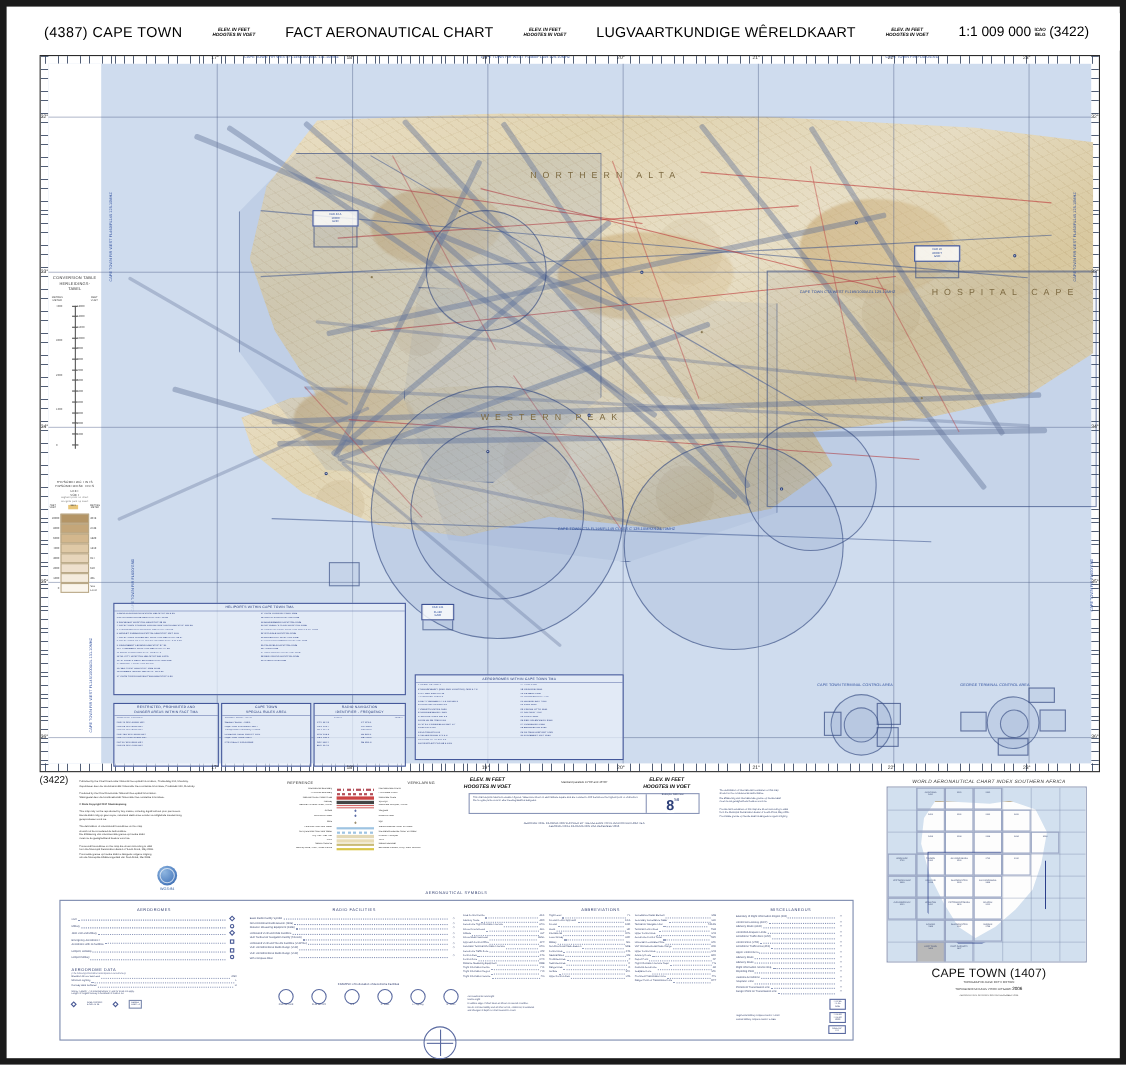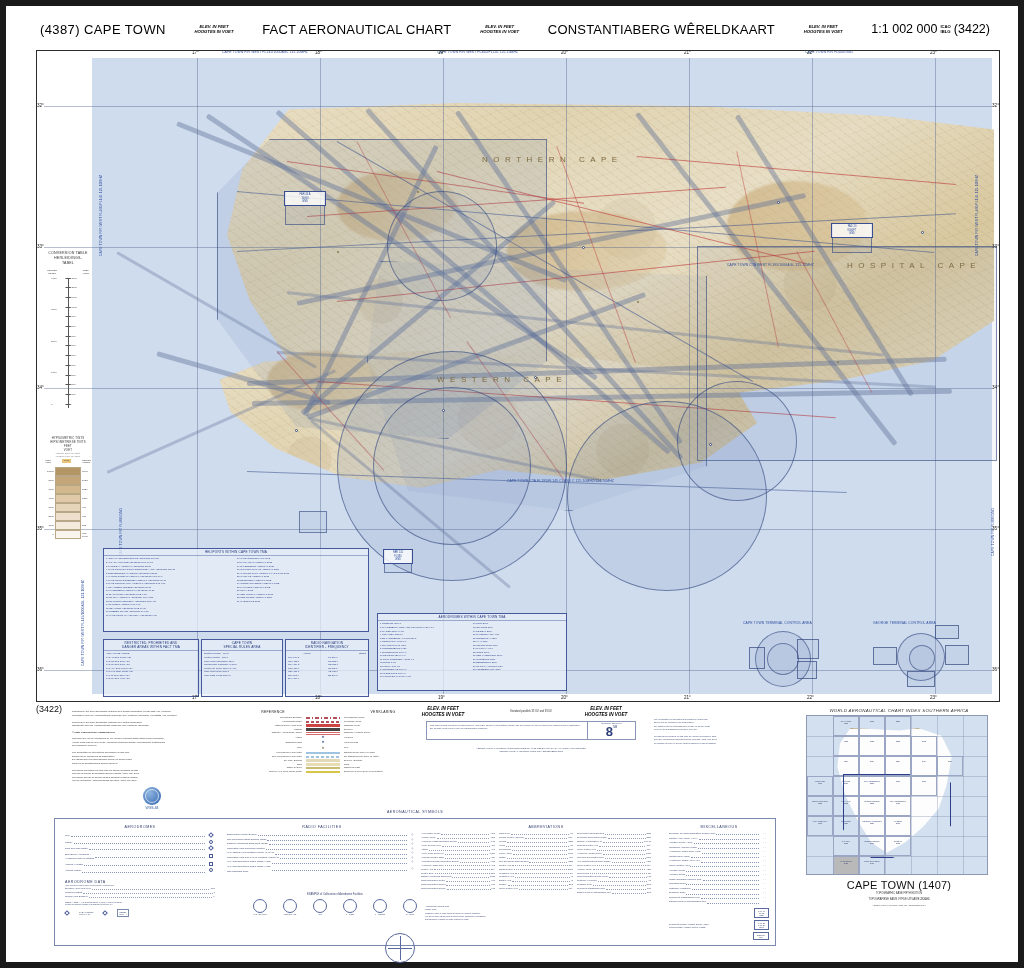--- a/index.html
+++ b/index.html
@@ -223,29 +223,29 @@
         <div>HOOGTES IN VOET</div>
     </div>
     <div class="sp"></div>
     <div class="t-main">FACT AERONAUTICAL CHART</div>
     <div class="sp"></div>
     <div class="t-elev">
       <div>ELEV. IN FEET</div>
         <div>HOOGTES IN VOET</div>
     </div>
     <div class="sp"></div>
-    <div class="t-main">CONSTANTIABERG WÊRELDKAART</div>
+    <div class="t-main">LUGVAARTKUNDIGE WÊRELDKAART</div>
     <div class="sp"></div>
     <div class="t-elev">
       <div>ELEV. IN FEET</div>
         <div>HOOGTES IN VOET</div>
     </div>
     <div class="sp"></div>
     <div style="display:flex;align-items:center;gap:3px;margin-right:28px;">
-      <span class="t-scale">1:1 002 000</span>
+      <span class="t-scale">1:1 009 000</span>
       <span class="t-icao">
         <span style="display:block">ICAO</span>
         <span style="display:block">IBLG</span>
       </span>
       <span class="t-scale">(3422)</span>
     </div>
   </div>
 
   <div id="map-frame">
     <div id="map-inner">
@@ -340,23 +340,23 @@
       <div class="mapbox" style="left:247px;top:140px;width:42px;">
         FAR 46 A<br>10000<br>GND
       </div>
       <div class="mapbox" style="left:794px;top:172px;width:42px;">
         FAD 20<br>8000FT<br>GND
       </div>
       <div class="mapbox" style="left:346px;top:498px;width:30px;">
         FAR 141<br>FL380<br>GND
       </div>
 
-      <div class="prov-label" style="left:445px;top:104px;">NORTHERN CAPE</div>
+      <div class="prov-label" style="left:445px;top:104px;">NORTHERN ALTA</div>
       <div class="prov-label" style="left:810px;top:210px;">HOSPITAL CAPE</div>
-      <div class="prov-label" style="left:400px;top:324px;">WESTERN CAPE</div>
+      <div class="prov-label" style="left:400px;top:324px;">WESTERN PEAK</div>
 
       <div class="fir-label" style="left:185px;top:-1px;">CAPE TOWN FIR WEST FL145/1000AGL 131.10MHZ</div>
       <div class="fir-label" style="left:400px;top:-1px;">CAPE TOWN FIR WEST FL460/FL145 125.10MHZ</div>
       <div class="fir-label" style="left:768px;top:-1px;">CAPE TOWN FIR FL600/GND</div>
 
       <div class="fir-label vert" style="left:62px;top:205px;transform:rotate(-90deg);">CAPE TOWN FIR WEST FL460/FL145 125.10MHZ</div>
       <div class="fir-label vert" style="left:82px;top:505px;transform:rotate(-90deg);">CAPE TOWN FIR FL600/GND</div>
       <div class="fir-label vert" style="left:44px;top:615px;transform:rotate(-90deg);">CAPE TOWN FIR WEST FL145/1000AGL 131.10MHZ</div>
       <div class="fir-label vert" style="left:938px;top:205px;transform:rotate(-90deg);">CAPE TOWN FIR WEST FL460/FL145 125.10MHZ</div>
       <div class="fir-label vert" style="left:954px;top:505px;transform:rotate(-90deg);">CAPE TOWN FIR FL600/GND</div>

